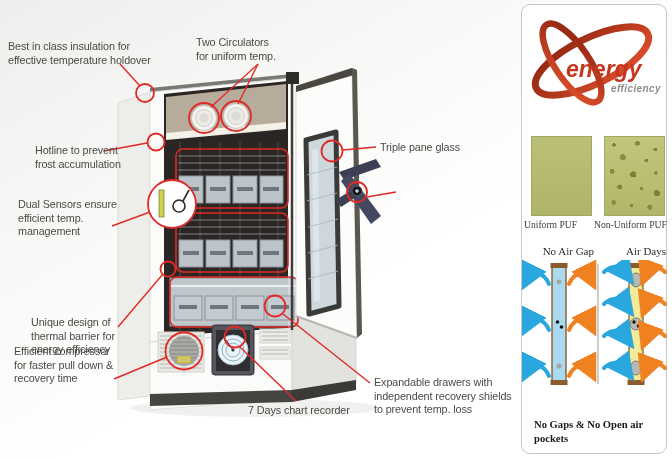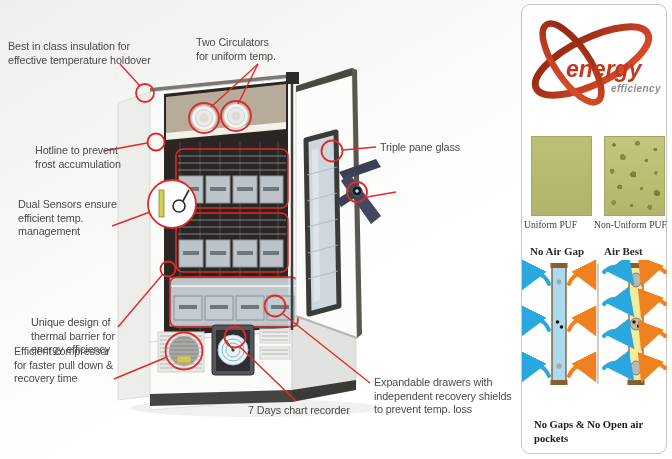--- a/index.html
+++ b/index.html
@@ -29,21 +29,21 @@
       radial-gradient(circle 5px at 48% 48%,#7d8136 60%,transparent 62%),
       radial-gradient(circle 3px at 86% 46%,#8a8e41 60%,transparent 62%),
       radial-gradient(circle 4px at 25% 64%,#81853a 60%,transparent 62%),
       radial-gradient(circle 3px at 62% 66%,#878b3e 60%,transparent 62%),
       radial-gradient(circle 5px at 88% 72%,#7d8136 60%,transparent 62%),
       radial-gradient(circle 4px at 15% 84%,#8a8e41 60%,transparent 62%),
       radial-gradient(circle 3px at 45% 88%,#81853a 60%,transparent 62%),
       radial-gradient(circle 4px at 76% 90%,#878b3e 60%,transparent 62%),
       linear-gradient(180deg,#c2c67c 0%,#babe71 55%,#b2b66a 100%);}
   .puf-label{position:absolute;top:214px;font-size:9.6px;color:#3a3a38;text-align:left;}
-  .gap-title{position:absolute;top:240px;font-size:11px;font-weight:700;color:#2e2a26;text-align:left;}
+  .gap-title{position:absolute;top:240px;font-size:11px;font-weight:400;color:#2e2a26;text-align:right;}
   #notes{position:absolute;left:12px;top:387px;width:130px;font-size:10.6px;line-height:13.2px;
          color:#1c1a18;white-space:pre-wrap;}
   #notes .nh{font-weight:600;}
   svg text{font-family:"Liberation Sans",sans-serif;}
 </style>
 </head>
 <body>
 
 <div id="stage">
 
@@ -283,21 +283,21 @@
       <text class="logo-energy" x="44" y="64">energy</text>
       <text class="logo-eff" x="89" y="79">efficiency</text>
     </svg>
 
     <div class="puf-img puf-uniform"></div>
     <div class="puf-img puf-nonuniform"></div>
     <span class="puf-label serif" style="left:2px;width:74px">Uniform PUF</span>
     <span class="puf-label serif" style="left:72px;width:74px">Non-Uniform PUF</span>
 
     <span class="gap-title serif" style="left:8px;width:64px">No Air Gap</span>
-    <span class="gap-title serif" style="left:82px;width:62px">Air Best</span>
+    <span class="gap-title serif" style="left:82px;width:62px">Air Days</span>
 
     <svg class="abs" style="left:0;top:255px" width="146" height="130" viewBox="0 0 146 130">
       <defs>
         <marker id="hb" markerWidth="7" markerHeight="7" refX="3.5" refY="3.5" orient="auto">
           <path d="M0,0 L7,3.5 L0,7 Z" fill="#2ba7df"></path>
         </marker>
         <marker id="ho" markerWidth="7" markerHeight="7" refX="3.5" refY="3.5" orient="auto">
           <path d="M0,0 L7,3.5 L0,7 Z" fill="#f08121"></path>
         </marker>
       </defs>

